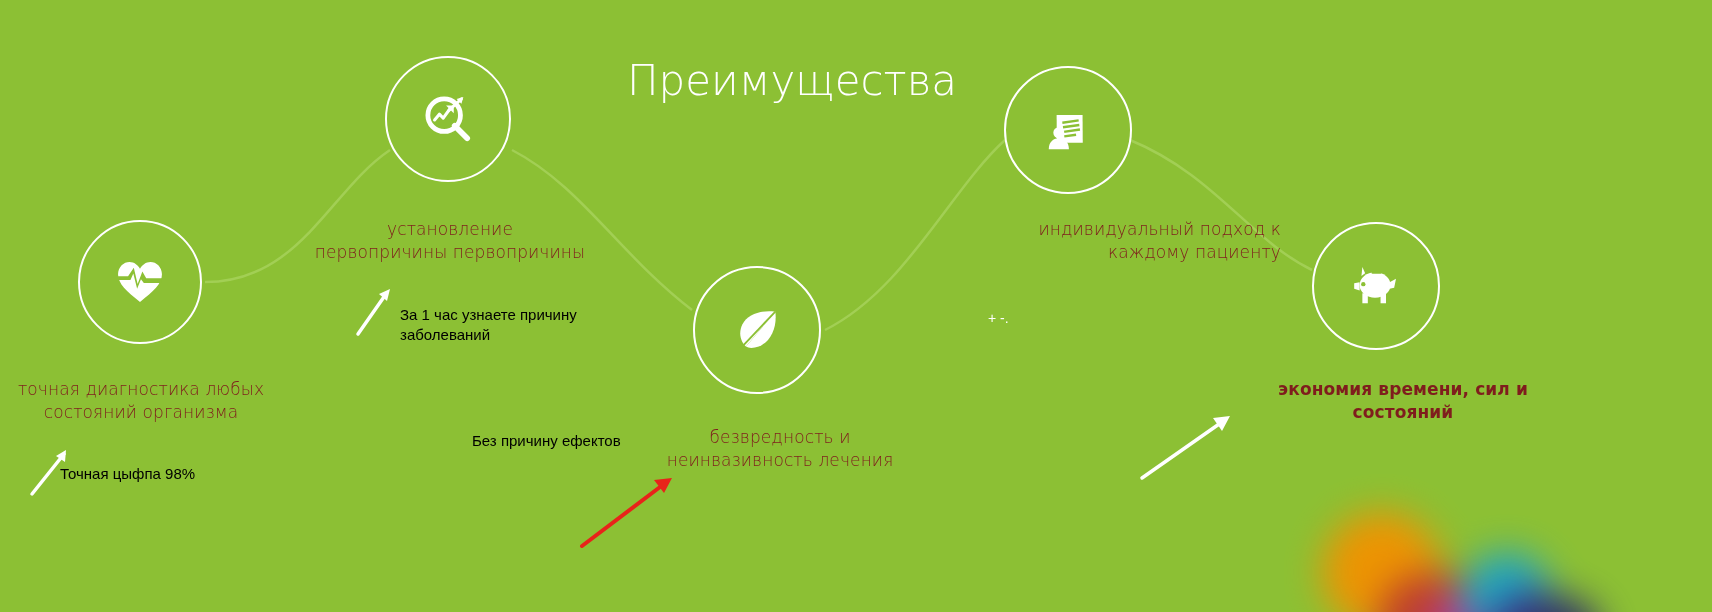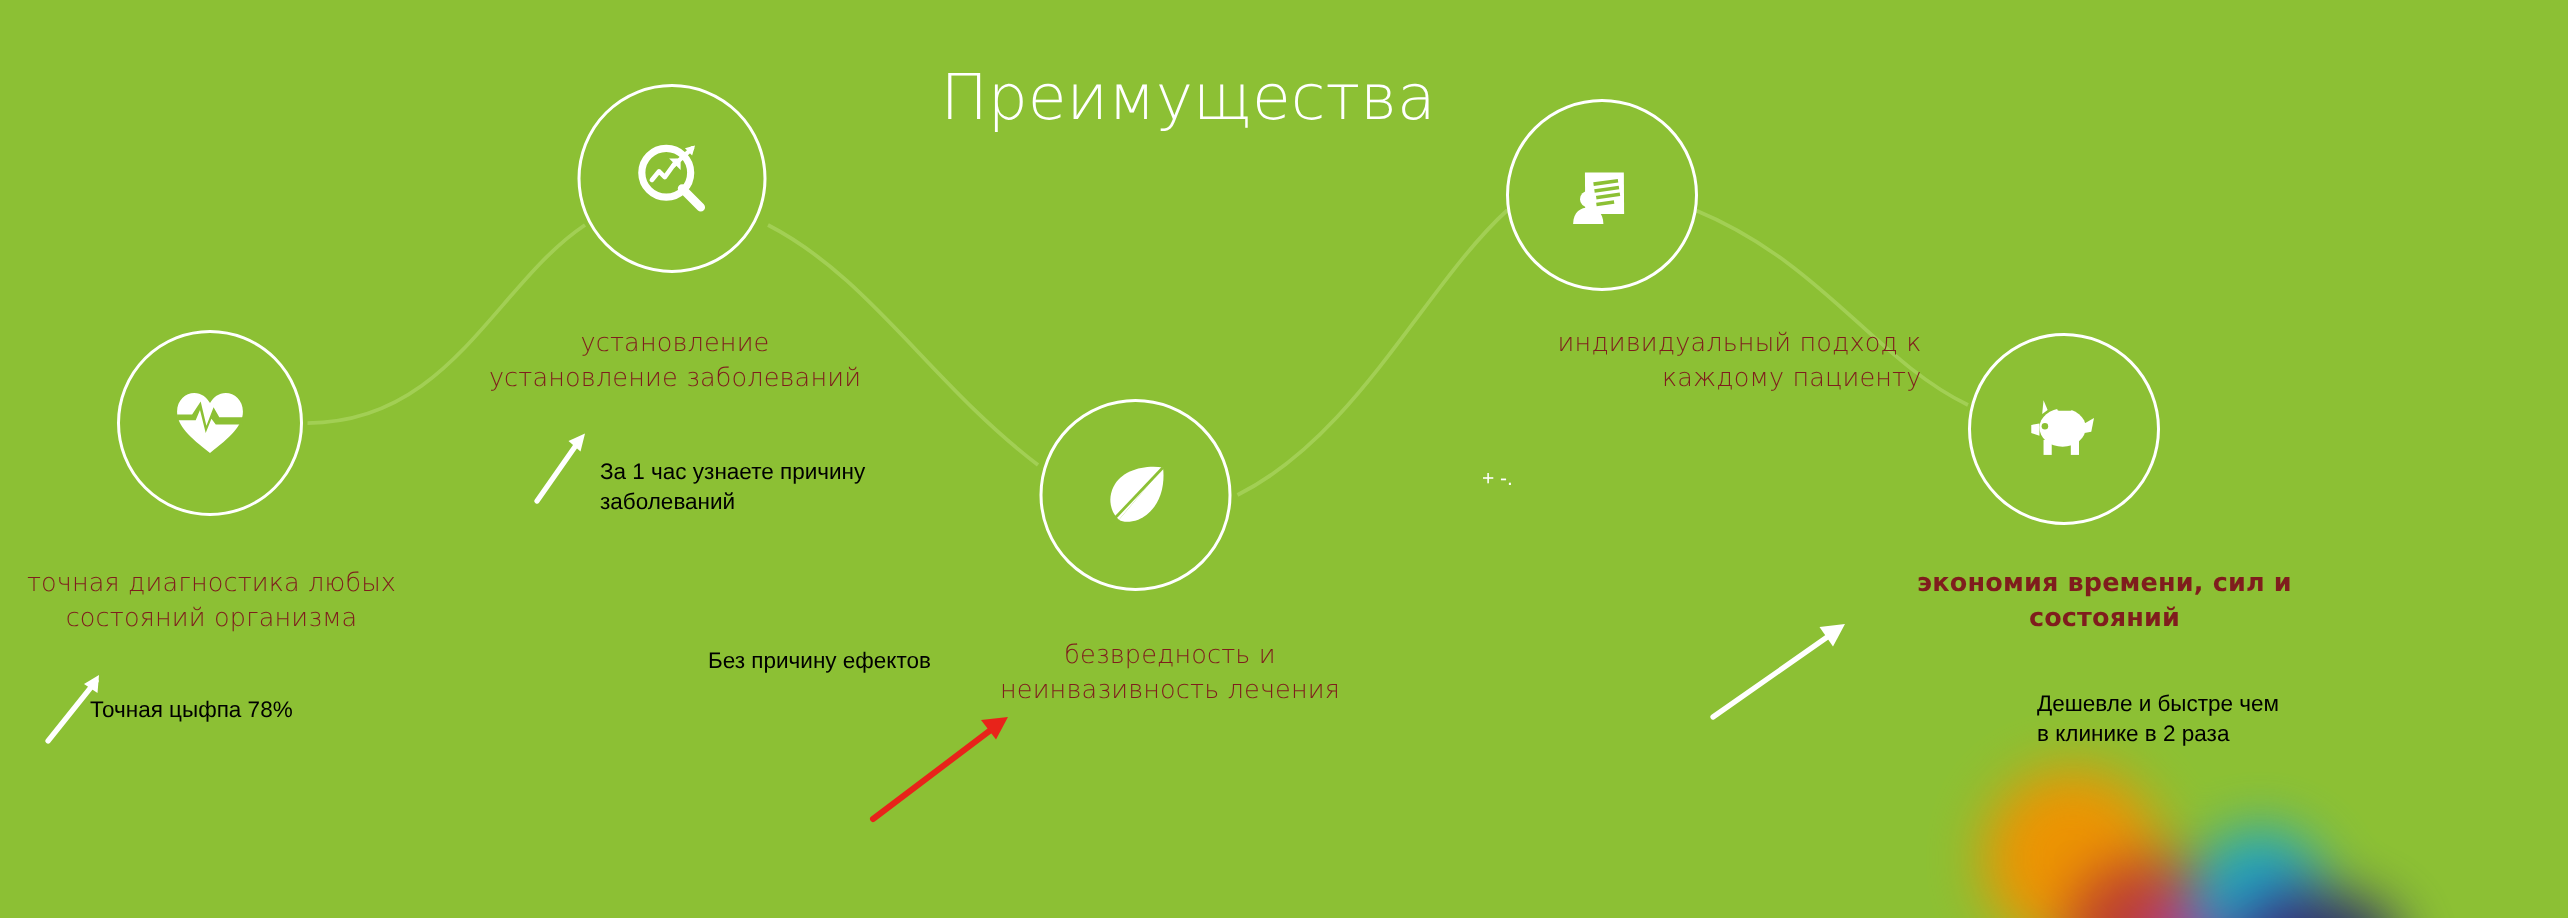--- a/index.html
+++ b/index.html
@@ -64,57 +64,57 @@
     <div class="blob b6"></div>
   </div>
 
   <svg class="wave" width="1712" height="612">
     <path d="M 205,282 C 300,282 330,190 390,150
              M 512,150 C 580,185 620,255 692,310
              M 825,330 C 905,290 950,190 1005,140
              M 1130,140 C 1215,175 1250,240 1312,270" fill="none" stroke="#a6d15a" stroke-width="2.5" opacity="0.85"></path>
   </svg>
 
-  <div class="title" style="left:627px; top:44px;">Преимущества</div>
+  <div class="title" style="left:627px; top:60px;">Преимущества</div>
 
   <div class="node" style="left:78px; top:220px; width:124px; height:124px;">
     <span>
       <svg width="46" height="42" viewBox="0 0 48 44">
         <path fill="#ffffff" d="M24 43 C 10 32 1 24 1 14 C 1 6 7 1 13 1 C 18 1 21.5 4 24 8
                                  C 26.5 4 30 1 35 1 C 41 1 47 6 47 14 C 47 24 38 32 24 43 Z"></path>
         <path fill="#8cc034" d="M1 20 L14 20 L17 13 L21 29 L25 19 L28 23 L47 23 L47 18 L30.5 18
                                  L26.5 11 L21.5 24 L17.5 7 L11.5 16 L1 16 Z"></path>
       </svg>
     </span>
   </div>
   <div class="label" style="left:-12px; top:378px; width:306px;">
     <div>точная диагностика любых</div>
     <div>состояний организма</div>
   </div>
   <svg class="arrow" style="left:26px; top:446px;" width="46" height="52">
     <line x1="6" y1="48" x2="38" y2="8" stroke="#ffffff" stroke-width="3.5" stroke-linecap="round"></line>
     <path d="M40 4 L30 10 L39 16 Z" fill="#ffffff"></path>
   </svg>
-  <div class="note" style="left:60px; top:464px;">Точная цыфпа 78%</div>
+  <div class="note" style="left:60px; top:464px;">Точная цыфпа 98%</div>
 
   <div class="node" style="left:385px; top:56px; width:126px; height:126px;">
     <span>
       <svg width="46" height="46" viewBox="0 0 48 48">
         <circle cx="20" cy="20" r="17" fill="none" stroke="#ffffff" stroke-width="5"></circle>
         <line x1="31" y1="31" x2="44" y2="44" stroke="#ffffff" stroke-width="6" stroke-linecap="round"></line>
         <polyline points="10,25 15,19 19,23 27,12" fill="none" stroke="#ffffff" stroke-width="3.2" stroke-linecap="round" stroke-linejoin="round"></polyline>
         <path d="M22 10 L30 10 L30 18 Z" fill="#ffffff"></path>
         <path d="M25 15 L38 3" stroke="#ffffff" stroke-width="3" stroke-linecap="round"></path>
         <path d="M40 1 L33 3 L38 8 Z" fill="#ffffff"></path>
       </svg>
     </span>
   </div>
   <div class="label" style="left:280px; top:218px; width:340px;">
     <div>установление</div>
-    <div>установление заболеваний</div>
+    <div>первопричины первопричины</div>
   </div>
   <svg class="arrow" style="left:352px; top:284px;" width="44" height="56">
     <line x1="6" y1="50" x2="34" y2="10" stroke="#ffffff" stroke-width="3.5" stroke-linecap="round"></line>
     <path d="M38 5 L27 10 L35 17 Z" fill="#ffffff"></path>
   </svg>
   <div class="note" style="left:400px; top:305px; width:230px;">
     <div>За 1 час узнаете причину</div>
     <div>заболеваний</div>
   </div>
 
@@ -175,18 +175,14 @@
     </span>
   </div>
   <div class="label" style="left:1228px; top:378px; width:350px;font-weight:bold;">
     <div>экономия времени, сил и</div>
     <div>состояний</div>
   </div>
   <svg class="arrow" style="left:1134px; top:408px;" width="104" height="78">
     <line x1="8" y1="70" x2="88" y2="14" stroke="#ffffff" stroke-width="3.5" stroke-linecap="round"></line>
     <path d="M96 8 L79 10 L88 23 Z" fill="#ffffff"></path>
   </svg>
-  <div class="note" style="left:1358px; top:460px; width:250px;">
-    <div>Дешевле и быстре чем</div>
-    <div>в клинике в 2 раза</div>
-  </div>
 
 </div>
 
 </body></html>

